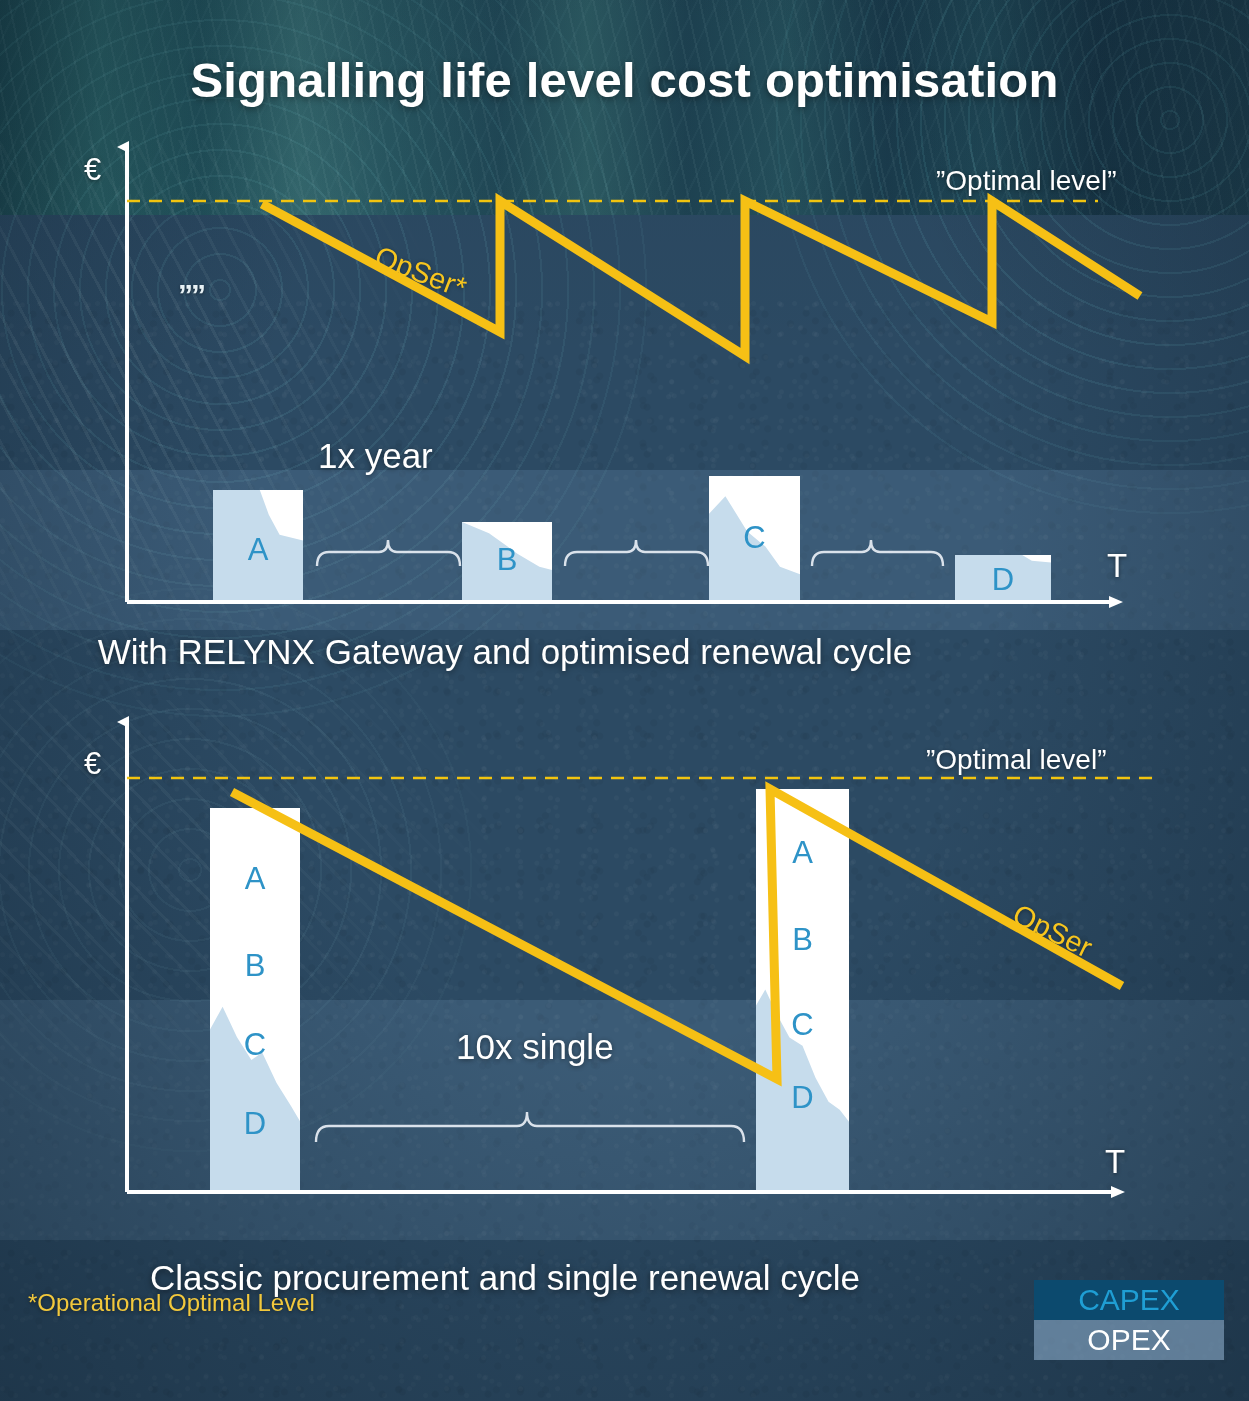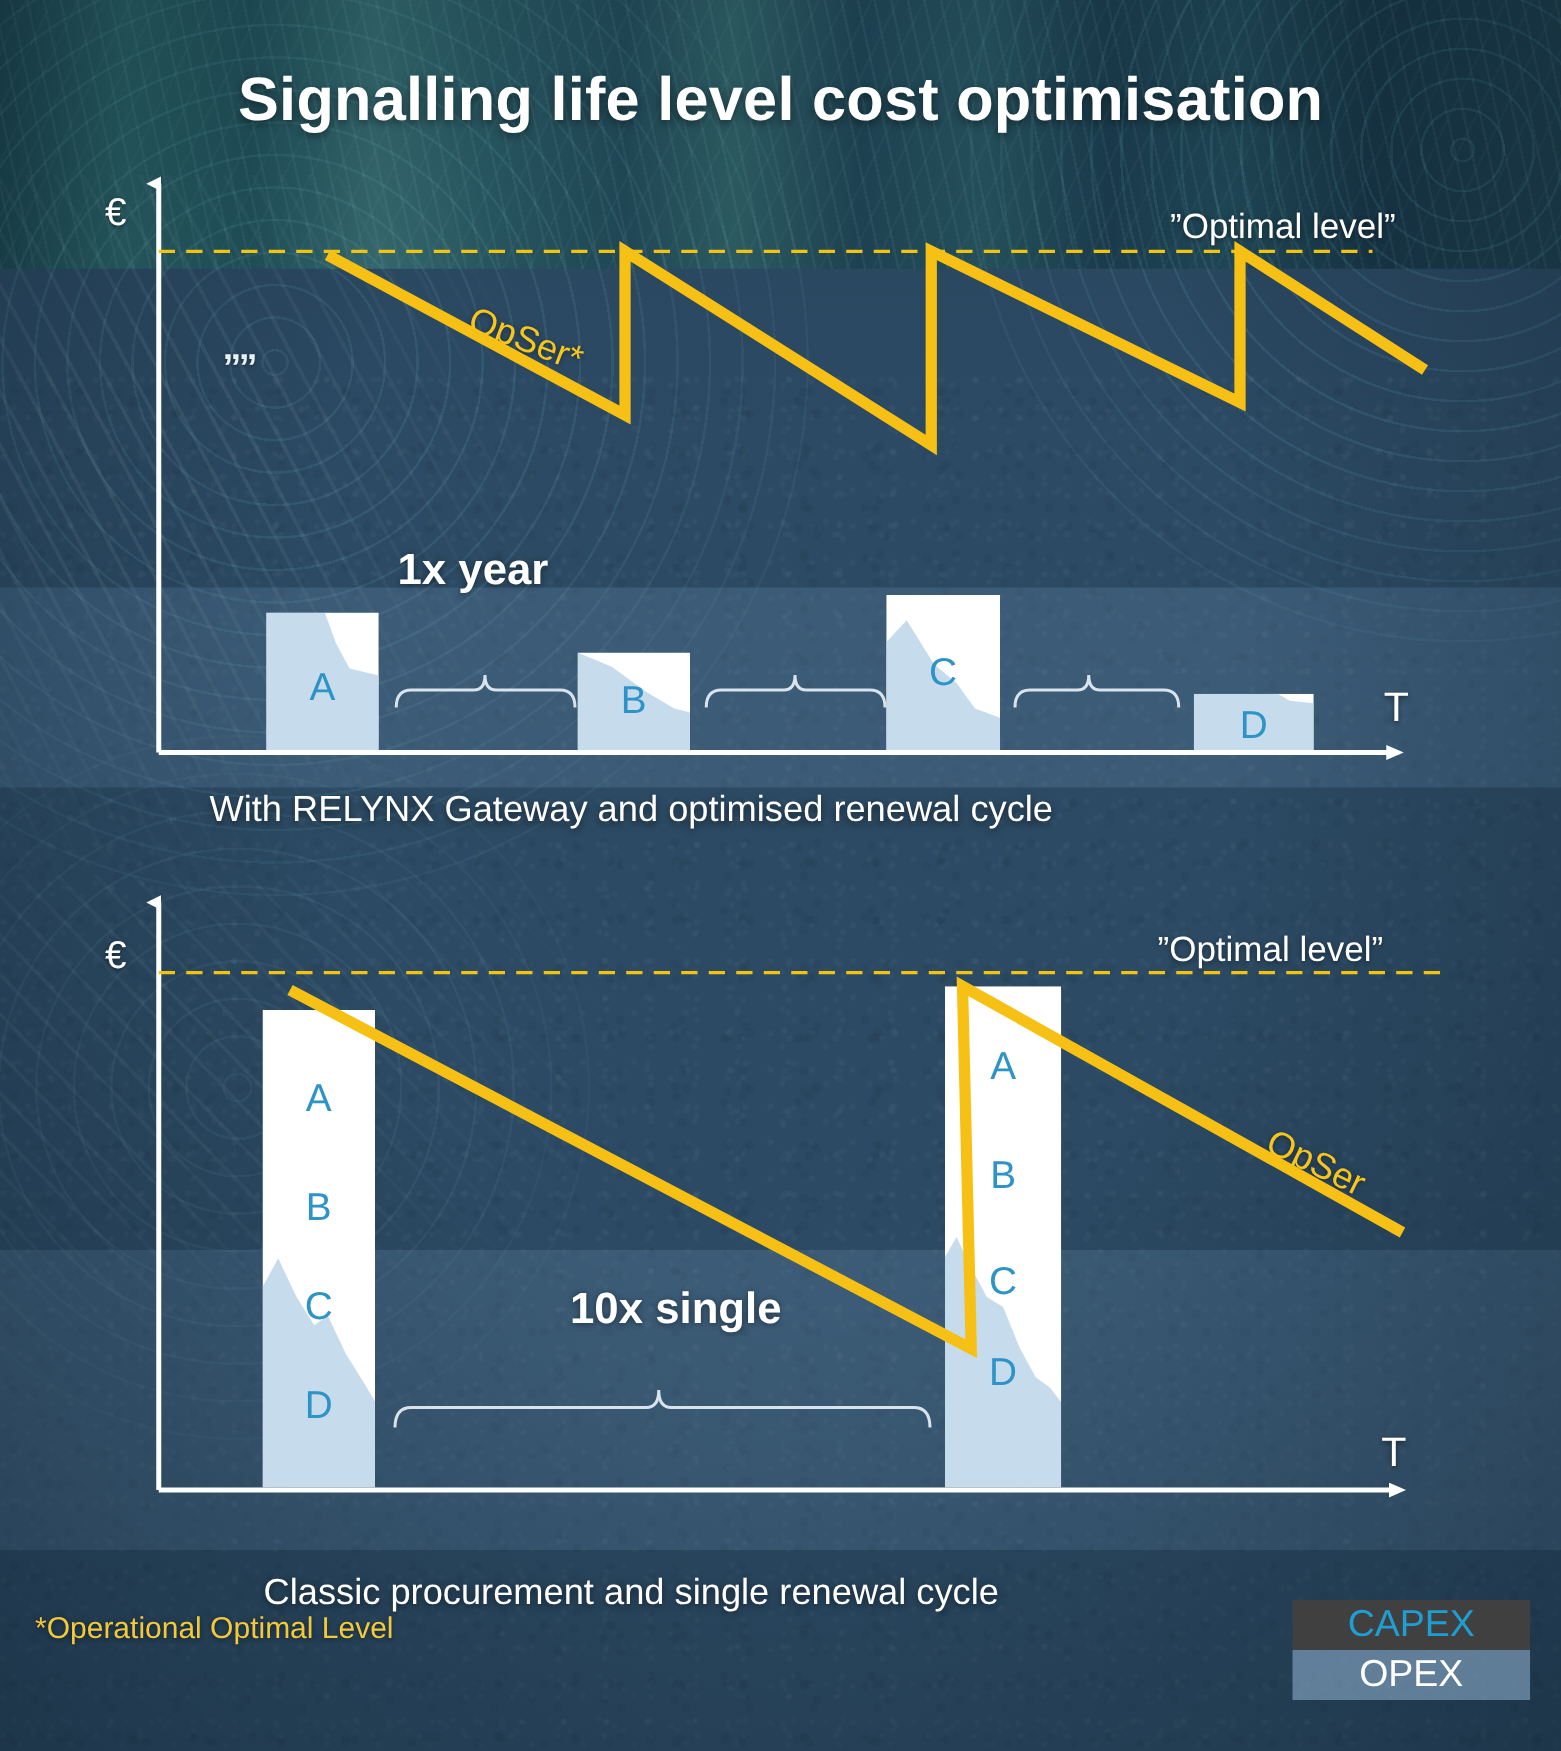--- a/index.html
+++ b/index.html
@@ -173,44 +173,43 @@
     text-shadow:0 1px 4px rgba(0,0,0,.45);
   }
   .opserlabel{
     position:absolute;color:#f7c51e;font-size:29px;white-space:nowrap;
     text-shadow:0 1px 4px rgba(0,0,0,.40);
   }
 
   .cycletext{
     position:absolute;color:#ffffff;font-size:35px;white-space:nowrap;
     text-shadow:0 1px 5px rgba(0,0,0,.45);
-    font-weight:bold;
   }
   .caption{
     position:absolute;width:1010px;text-align:center;color:#ffffff;
-    font-size:29px;text-shadow:0 2px 6px rgba(0,0,0,.5);
+    font-size:35px;text-shadow:0 2px 6px rgba(0,0,0,.5);
   }
   .footnote{
     position:absolute;left:28px;top:1289px;color:#f2c83c;font-size:24px;
     text-shadow:0 1px 4px rgba(0,0,0,.45);
   }
 
   
   .bar{position:absolute;overflow:hidden;}
   .bar .capex{position:absolute;inset:0;background:#ffffff;}
   .bar .opex{position:absolute;inset:0;background:#c6dcec;}
   .bar .lbl{
     position:absolute;width:100%;text-align:center;color:#2e93c7;
     font-size:31px;line-height:1;
   }
 
   
   .legend{position:absolute;left:1034px;top:1280px;width:190px;}
   .legrow{height:40px;display:flex;align-items:center;justify-content:center;}
-  .legrow.capexrow{background:#404040;color:#1f9ed4;font-size:30px;}
+  .legrow.capexrow{background:#0c4a6e;color:#1f9ed4;font-size:30px;}
   .legrow.opexrow{background:rgba(150,182,214,.55);color:#ffffff;font-size:30px;}
 
   svg.overlay{position:absolute;left:0;top:0;width:1249px;height:1401px;pointer-events:none;}
 </style>
 </head>
 <body>
 
 <div id="stage">
 
   <div class="bg">

